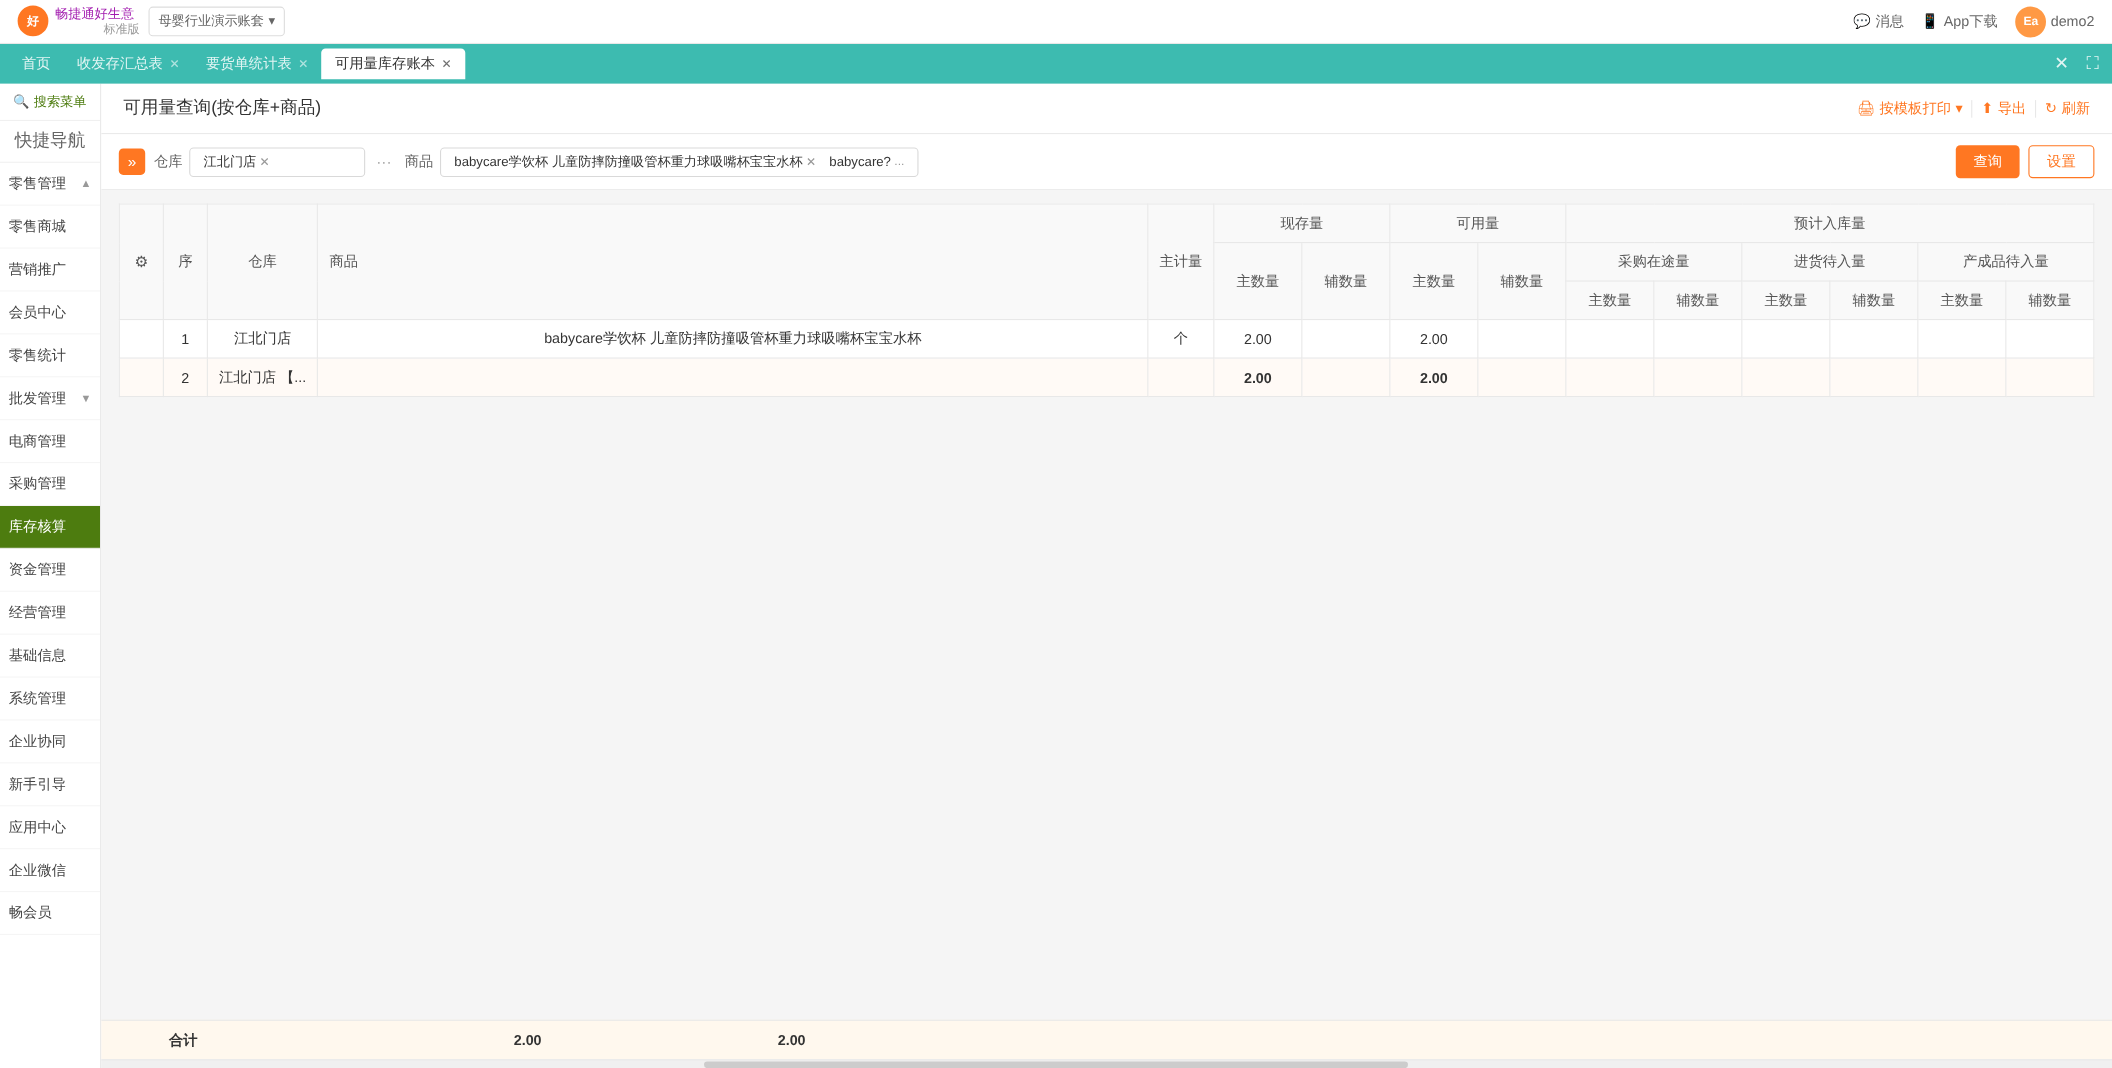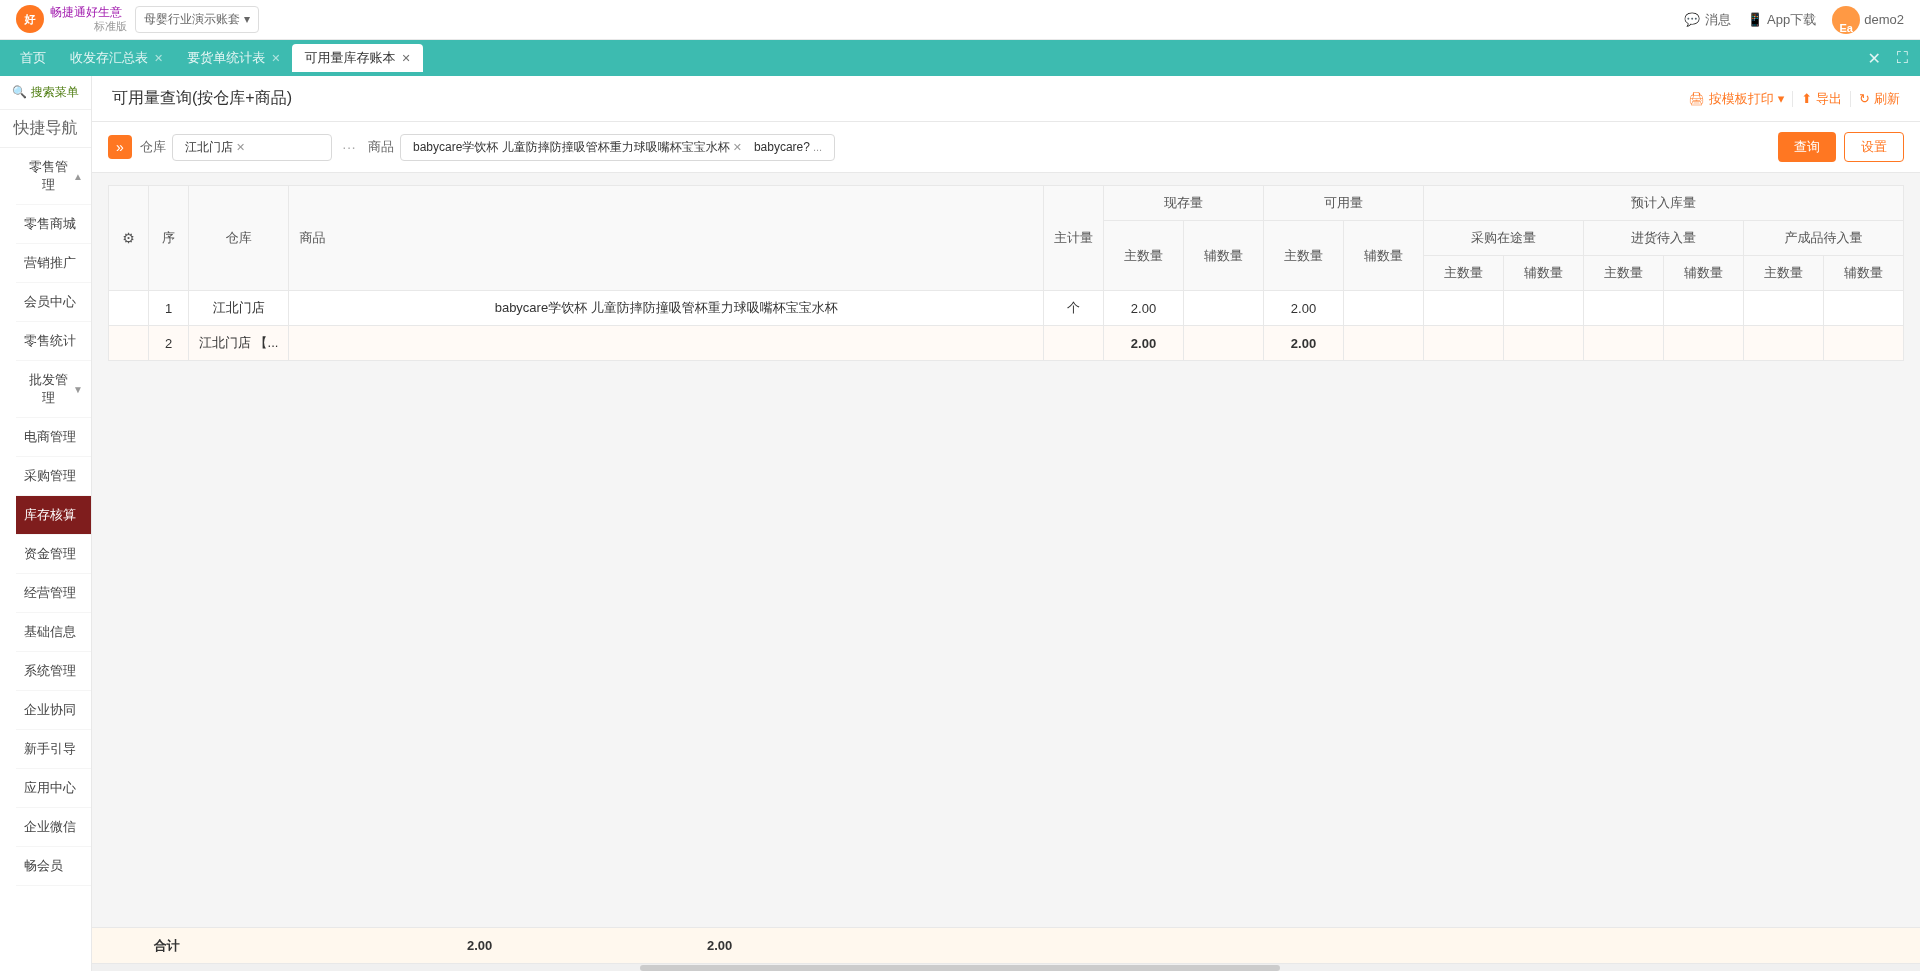--- a/index.html
+++ b/index.html
@@ -17,21 +17,21 @@
       position: relative;
     }
     .top-bar-left { display: flex; align-items: center; gap: 8px; }
     .logo-area { display: flex; align-items: center; gap: 6px; }
     .logo-icon { width: 28px; height: 28px; background: #ff7722; border-radius: 50%; display: flex; align-items: center; justify-content: center; color: white; font-size: 11px; font-weight: bold; }
     .logo-text { font-size: 12px; color: #a21caf; line-height: 1.2; }
     .logo-sub { font-size: 11px; color: #999; margin-left: 44px; }
     .tenant-selector { display: flex; align-items: center; gap: 4px; padding: 4px 8px; border: 1px solid #ddd; border-radius: 4px; cursor: pointer; font-size: 12px; color: #666; min-width: 120px; justify-content: space-between; }
     .top-bar-right { display: flex; align-items: center; gap: 16px; font-size: 13px; }
     .top-bar-action { display: flex; align-items: center; gap: 4px; cursor: pointer; color: #666; }
-    .user-avatar { width: 28px; height: 28px; background: #ff9944; border-radius: 50%; display: flex; align-items: flex-end; justify-content: center; color: white; font-size: 11px; font-weight: bold; overflow: hidden; }
+    .user-avatar { width: 28px; height: 28px; background: #ff9944; border-radius: 50%; display: flex; align-items: center; justify-content: center; color: white; font-size: 11px; font-weight: bold; overflow: hidden; }
 
     
     .tab-bar {
       height: 36px;
       background: #3dbbb0;
       display: flex;
       align-items: center;
       padding: 0 8px;
       gap: 0;
       position: relative;
@@ -87,23 +87,22 @@
     .sidebar-item {
       padding: 10px 8px;
       font-size: 13px;
       color: #444;
       cursor: pointer;
       text-align: center;
       border-bottom: 1px solid #f5f5f5;
       display: flex;
       align-items: center;
       justify-content: space-between;
-      margin-left: 16px;
-    }
-    .sidebar-item.active { background: #7f1d1d; color: #fff; }
+    }
+    .sidebar-item.active { background: #4d7c0f; color: #fff; }
     .sidebar-item .arrow { font-size: 10px; color: #999; }
 
     
     .content-area {
       flex: 1;
       display: flex;
       flex-direction: column;
       overflow: hidden;
       background: #f5f5f5;
     }

